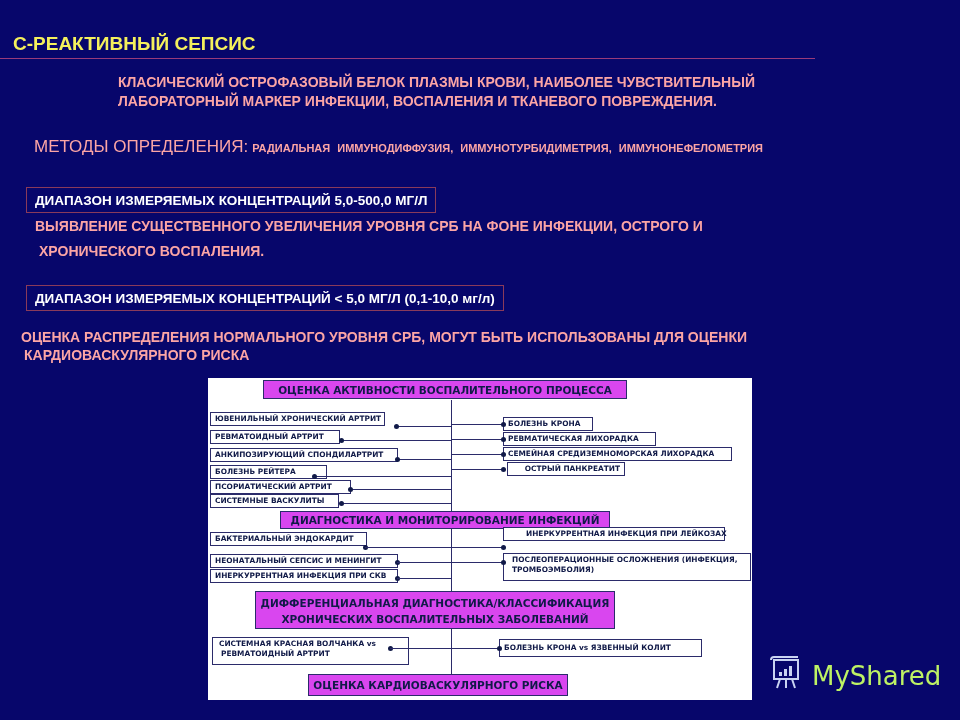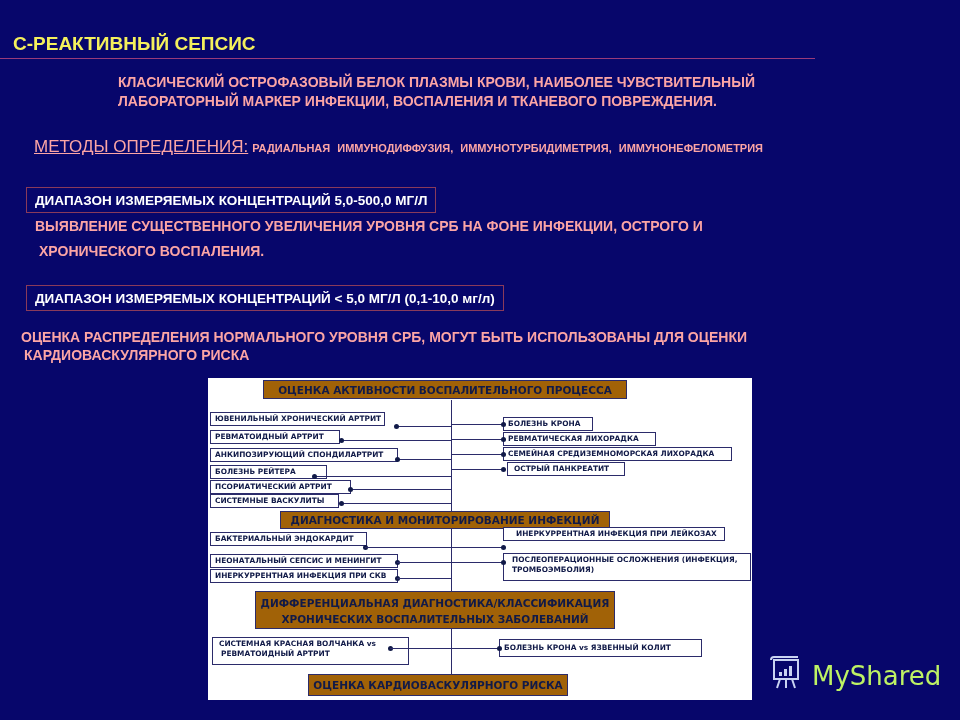--- a/index.html
+++ b/index.html
@@ -17,21 +17,21 @@
     letter-spacing: 0;
   }
   .title-rule {
     left: 0; top: 58px; width: 815px; height: 1px;
     background: #9a3a7a;
   }
   .body-text {
     font-weight: bold; font-size: 14px; color: #fca5a5;
     line-height: 19px; white-space: nowrap;
   }
-  .methods-label { font-size: 17px; font-weight: normal; text-decoration: underline; }
+  .methods-label { font-size: 17px; font-weight: normal; }
   .methods-list { font-size: 11px; font-weight: bold; margin-left: 4px; word-spacing: 4px; }
   .range-box {
     border: 1px solid #8a3a5a;
     padding: 3px 8px 2px 8px;
     font-weight: bold; font-size: 13.5px; white-space: nowrap;
     line-height: 19px;
   }
   
   .diagram {
     left: 208px; top: 378px; width: 544px; height: 322px;
@@ -45,21 +45,21 @@
     font-family: "DejaVu Sans", sans-serif;
     font-weight: bold;
     font-size: 7.4px;
     line-height: 10px;
     padding: 1px 4px;
     white-space: nowrap;
     box-sizing: border-box;
   }
   .dhead {
     position: absolute;
-    background: #a16207;
+    background: #d946ef;
     border: 1px solid #2b2b6a;
     color: #111a48;
     font-family: "DejaVu Sans", sans-serif;
     font-weight: bold;
     font-size: 10.5px;
     line-height: 14px;
     text-align: center;
     box-sizing: border-box;
     white-space: nowrap;
   }
@@ -117,21 +117,21 @@
   <div class="line" style="left:106px; top:98px; width:137px; height:1px;"></div>
   <div class="dot" style="left:104px; top:96px;"></div>
   <div class="line" style="left:142px; top:111px; width:101px; height:1px;"></div>
   <div class="dot" style="left:140px; top:109px;"></div>
   <div class="line" style="left:133px; top:125px; width:110px; height:1px;"></div>
   <div class="dot" style="left:131px; top:123px;"></div>
 
   <div class="dbox" style="left:295px; top:39px; width:90px;">БОЛЕЗНЬ КРОНА</div>
   <div class="dbox" style="left:295px; top:54px; width:153px;">РЕВМАТИЧЕСКАЯ ЛИХОРАДКА</div>
   <div class="dbox" style="left:295px; top:69px; width:229px;">СЕМЕЙНАЯ СРЕДИЗЕМНОМОРСКАЯ ЛИХОРАДКА</div>
-  <div class="dbox" style="left:299px; top:84px; width:118px; padding-left:6px;">ОСТРЫЙ ПАНКРЕАТИТ</div>
+  <div class="dbox" style="left:299px; top:84px; width:118px; padding-left:6px;text-align:right;">ОСТРЫЙ ПАНКРЕАТИТ</div>
 
   <div class="line" style="left:243px; top:46px; width:52px; height:1px;"></div>
   <div class="dot" style="left:293px; top:44px;"></div>
   <div class="line" style="left:243px; top:61px; width:52px; height:1px;"></div>
   <div class="dot" style="left:293px; top:59px;"></div>
   <div class="line" style="left:243px; top:76px; width:52px; height:1px;"></div>
   <div class="dot" style="left:293px; top:74px;"></div>
   <div class="line" style="left:243px; top:91px; width:52px; height:1px;"></div>
   <div class="dot" style="left:293px; top:89px;"></div>
 
@@ -141,21 +141,21 @@
   <div class="dbox" style="left:2px; top:176px; width:188px;">НЕОНАТАЛЬНЫЙ СЕПСИС И МЕНИНГИТ</div>
   <div class="dbox" style="left:2px; top:191px; width:188px;">ИНЕРКУРРЕНТНАЯ ИНФЕКЦИЯ ПРИ СКВ</div>
 
   <div class="dot" style="left:155px; top:167px;"></div>
   <div class="line" style="left:157px; top:169px; width:86px; height:1px;"></div>
   <div class="dot" style="left:187px; top:182px;"></div>
   <div class="line" style="left:189px; top:184px; width:54px; height:1px;"></div>
   <div class="dot" style="left:187px; top:198px;"></div>
   <div class="line" style="left:189px; top:200px; width:54px; height:1px;"></div>
 
-  <div class="dbox" style="left:295px; top:149px; width:222px; padding-left:12px;">ИНЕРКУРРЕНТНАЯ ИНФЕКЦИЯ ПРИ ЛЕЙКОЗАХ</div>
+  <div class="dbox" style="left:295px; top:149px; width:222px; padding-left:22px;">ИНЕРКУРРЕНТНАЯ ИНФЕКЦИЯ ПРИ ЛЕЙКОЗАХ</div>
   <div class="dbox" style="left:295px; top:175px; width:248px; height:28px; padding-left:8px;">
     <div>ПОСЛЕОПЕРАЦИОННЫЕ ОСЛОЖНЕНИЯ (ИНФЕКЦИЯ,</div>
     <div>ТРОМБОЭМБОЛИЯ)</div>
   </div>
   <div class="line" style="left:243px; top:169px; width:52px; height:1px;"></div>
   <div class="dot" style="left:293px; top:167px;"></div>
   <div class="line" style="left:243px; top:184px; width:52px; height:1px;"></div>
   <div class="dot" style="left:293px; top:182px;"></div>
 
   <div class="dhead" style="left:47px; top:213px; width:360px; height:38px; padding-top:3px; line-height:16px;">

